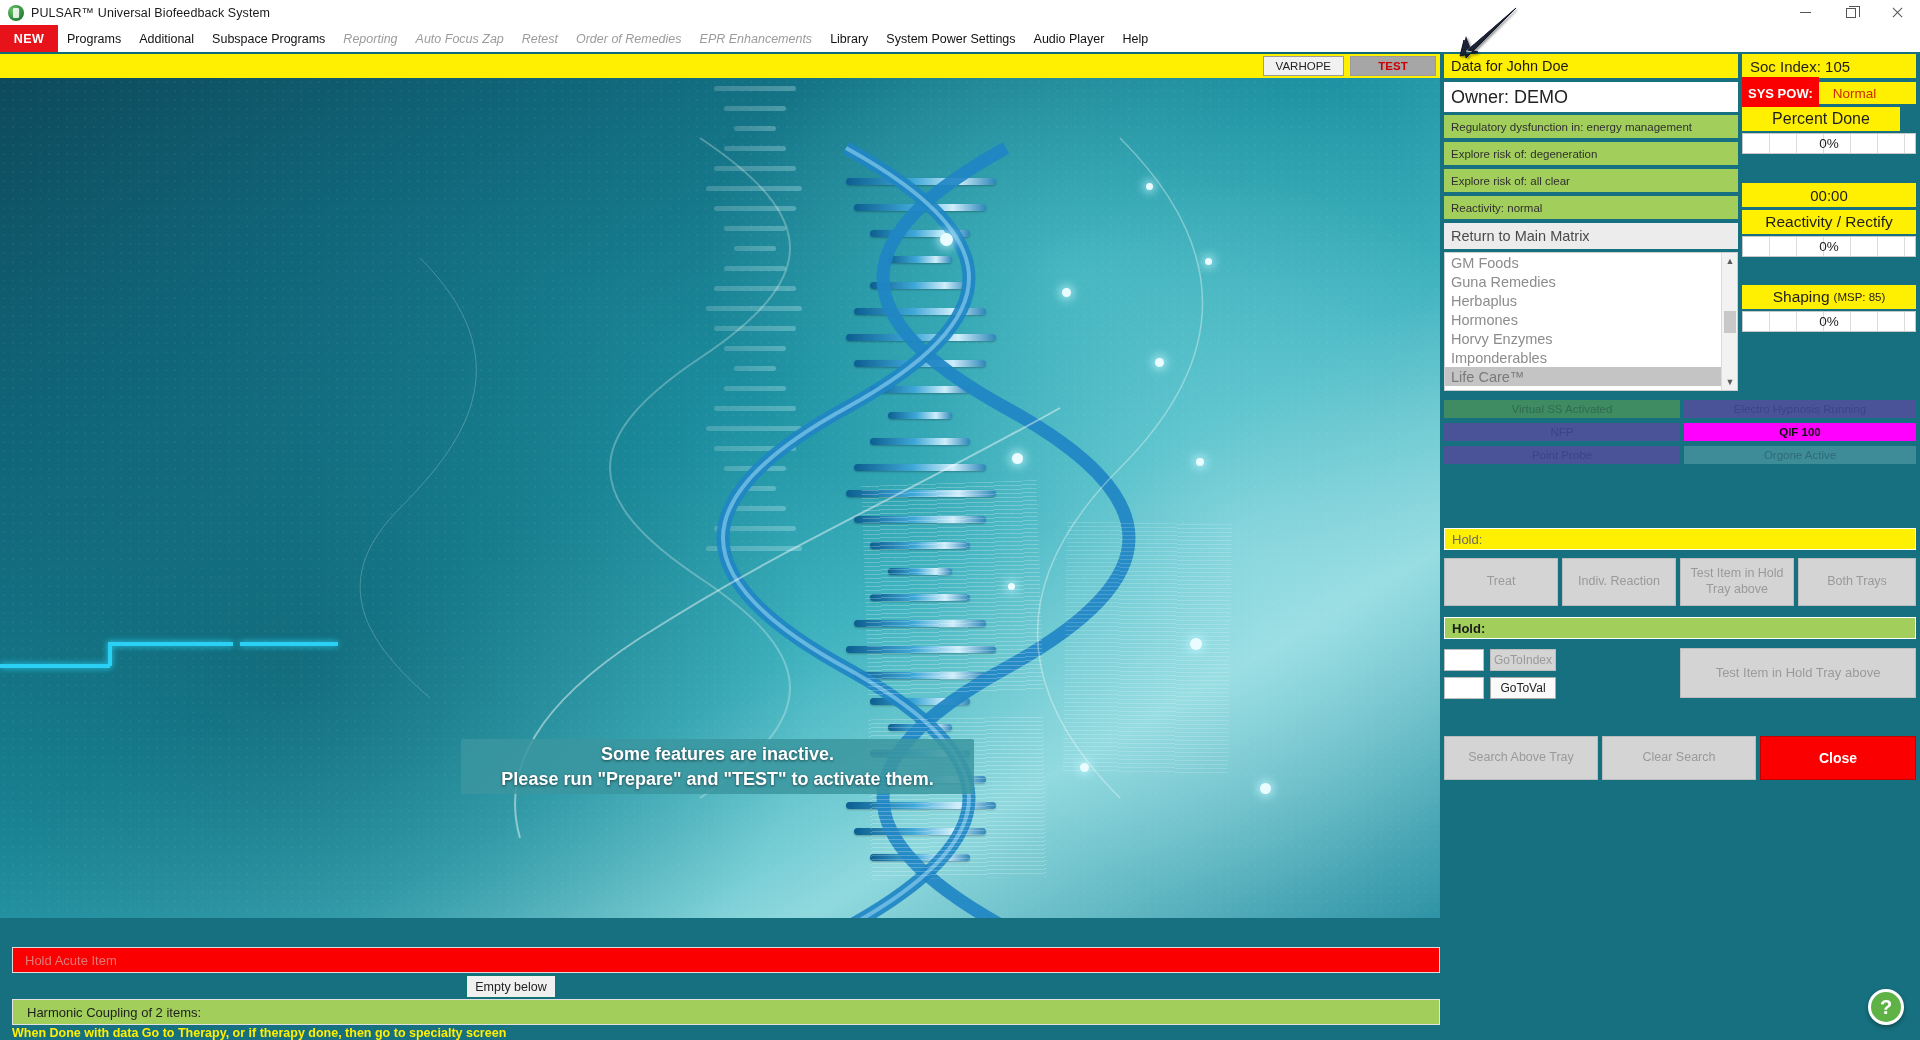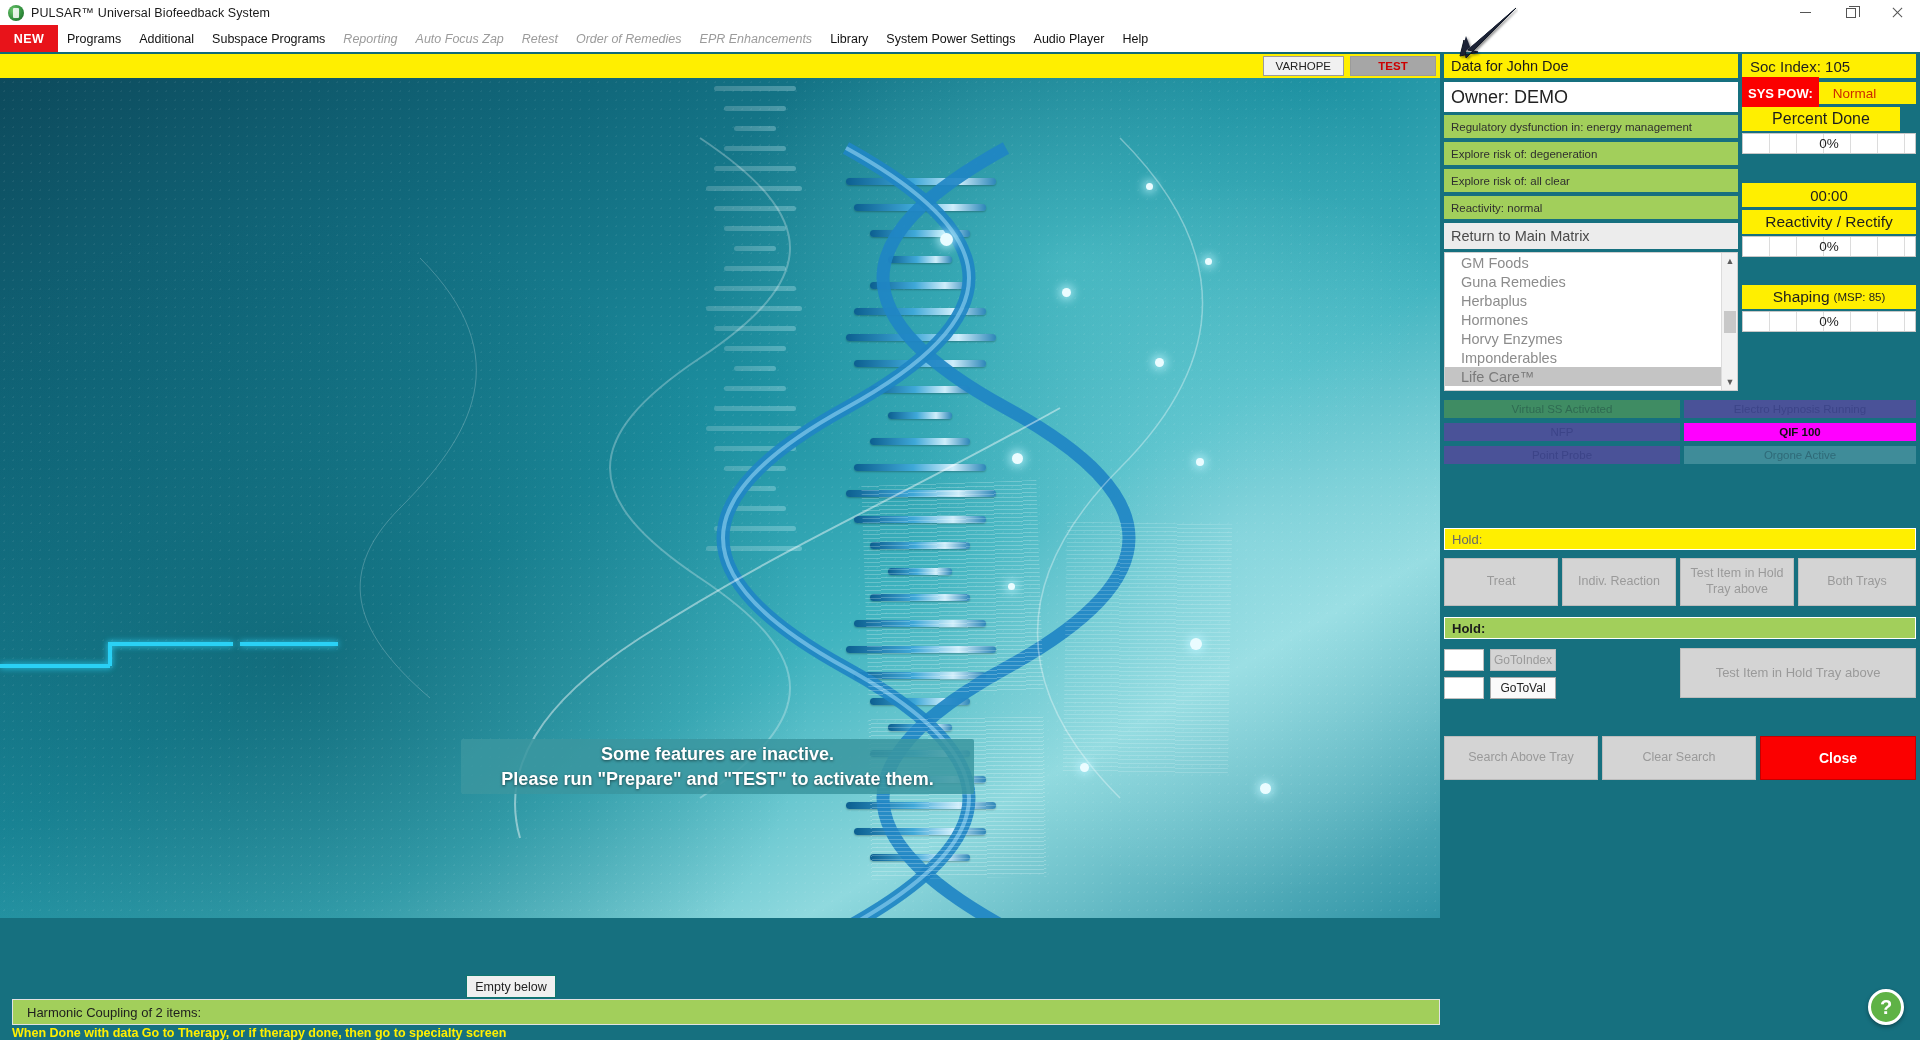--- a/index.html
+++ b/index.html
@@ -131,21 +131,21 @@
   .bar.yellow { background:#ffef00; }
   .bar.white  { background:#ffffff; }
   .bar.green  { background:#a2cf5b; }
   .bar.grey   { background:#ececec; }
 
   .listbox {
     position:absolute; background:#ffffff; overflow:hidden;
     border:1px solid #cfcfcf;
   }
   .listbox .row {
-    height: 19px; padding-left: 16px; font-size: 14.5px; color:#8c8c8c;
+    height: 19px; padding-left: 6px; font-size: 14.5px; color:#8c8c8c;
     display:flex; align-items:center; white-space:nowrap;
   }
   .listbox .row.selected { background:#c4c4c4; color:#7a7a7a; }
   .scroll {
     position:absolute; right:0; top:0; bottom:0; width:16px; background:#f2f2f2;
     border-left:1px solid #dcdcdc;
   }
   .scroll .arrow {
     position:absolute; left:0; width:16px; height:16px; display:flex;
     align-items:center; justify-content:center; color:#5c5c5c; font-size:9px;
@@ -455,20 +455,23 @@
 
     <div class="metric" style="left:302px; top:233px; width:174px; height:24px; font-size:15.5px;">
       <span>Shaping</span>
       <span style="font-size:11.5px; margin-left:4px;">(MSP: 85)</span>
     </div>
     <div class="progress" style="left:302px; top:259px; width:174px; height:21px;">0%</div>
   </div>
 
   <div class="bottom"></div>
 
+  <div class="redbar">
+    <span>Hold Acute Item</span>
+  </div>
 
   <div class="tooltip">Empty below</div>
 
   <div class="greenbar">
     <span>Harmonic Coupling of 2 items:</span>
   </div>
 
   <div class="footnote">When Done with data Go to Therapy, or if therapy done, then go to specialty screen</div>
 
   <div class="helpbtn">

